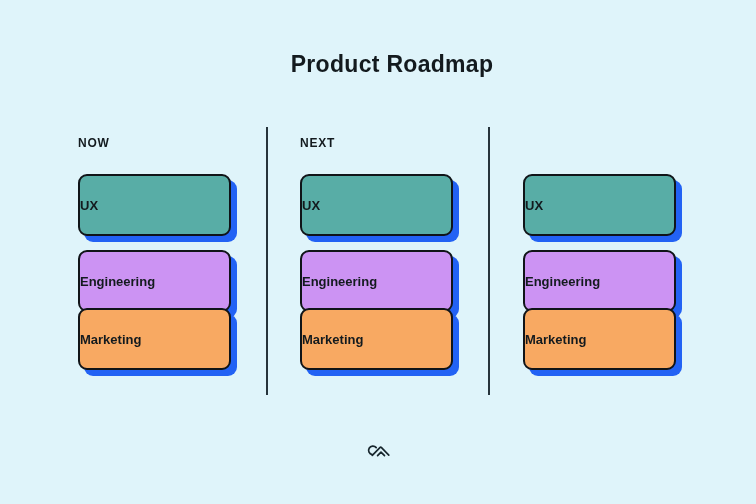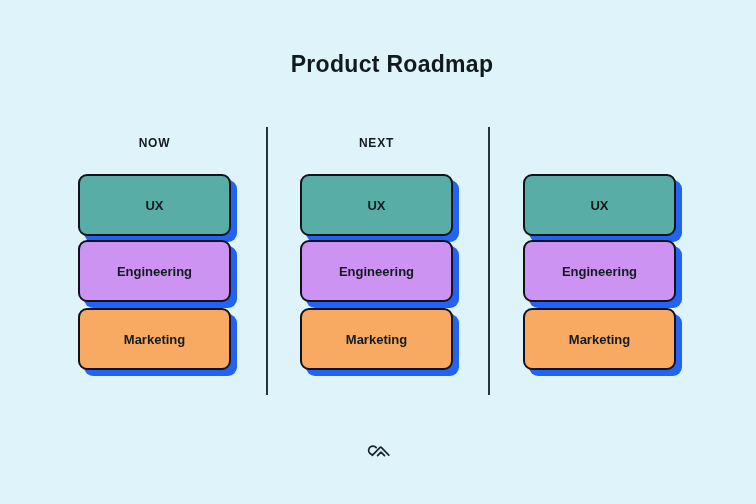--- a/index.html
+++ b/index.html
@@ -45,43 +45,42 @@
   }
   .col-0 { left: 78px; }
   .col-1 { left: 300px; }
   .col-2 { left: 523px; }
 
   .col-header {
     position: absolute;
     top: 136px;
     left: 0;
     width: 100%;
-    text-align: center;
     font-size: 12px;
     font-weight: 700;
     letter-spacing: 0.8px;
     color: var(--text, #131A1E);
   }
 
   .card {
     position: absolute;
     left: 0;
     width: 153px;
     height: 62px;
     box-sizing: border-box;
     border: 2px solid var(--card_border, #101418);
     border-radius: 9px;
     box-shadow: 6px 6px 0 0 var(--shadow, #2262F4);
     display: flex;
     align-items: center;
-    justify-content: center;
+    justify-content: flex-start;
     cursor: pointer;
   }
   .row-0 { top: 174px; }
-  .row-1 { top: 240px; }
+  .row-1 { top: 250px; }
   .row-2 { top: 308px; }
 
   .card-label {
     font-size: 13px;
     font-weight: 700;
     color: var(--text, #131A1E);
   }
 
   .logo {
     position: absolute;

